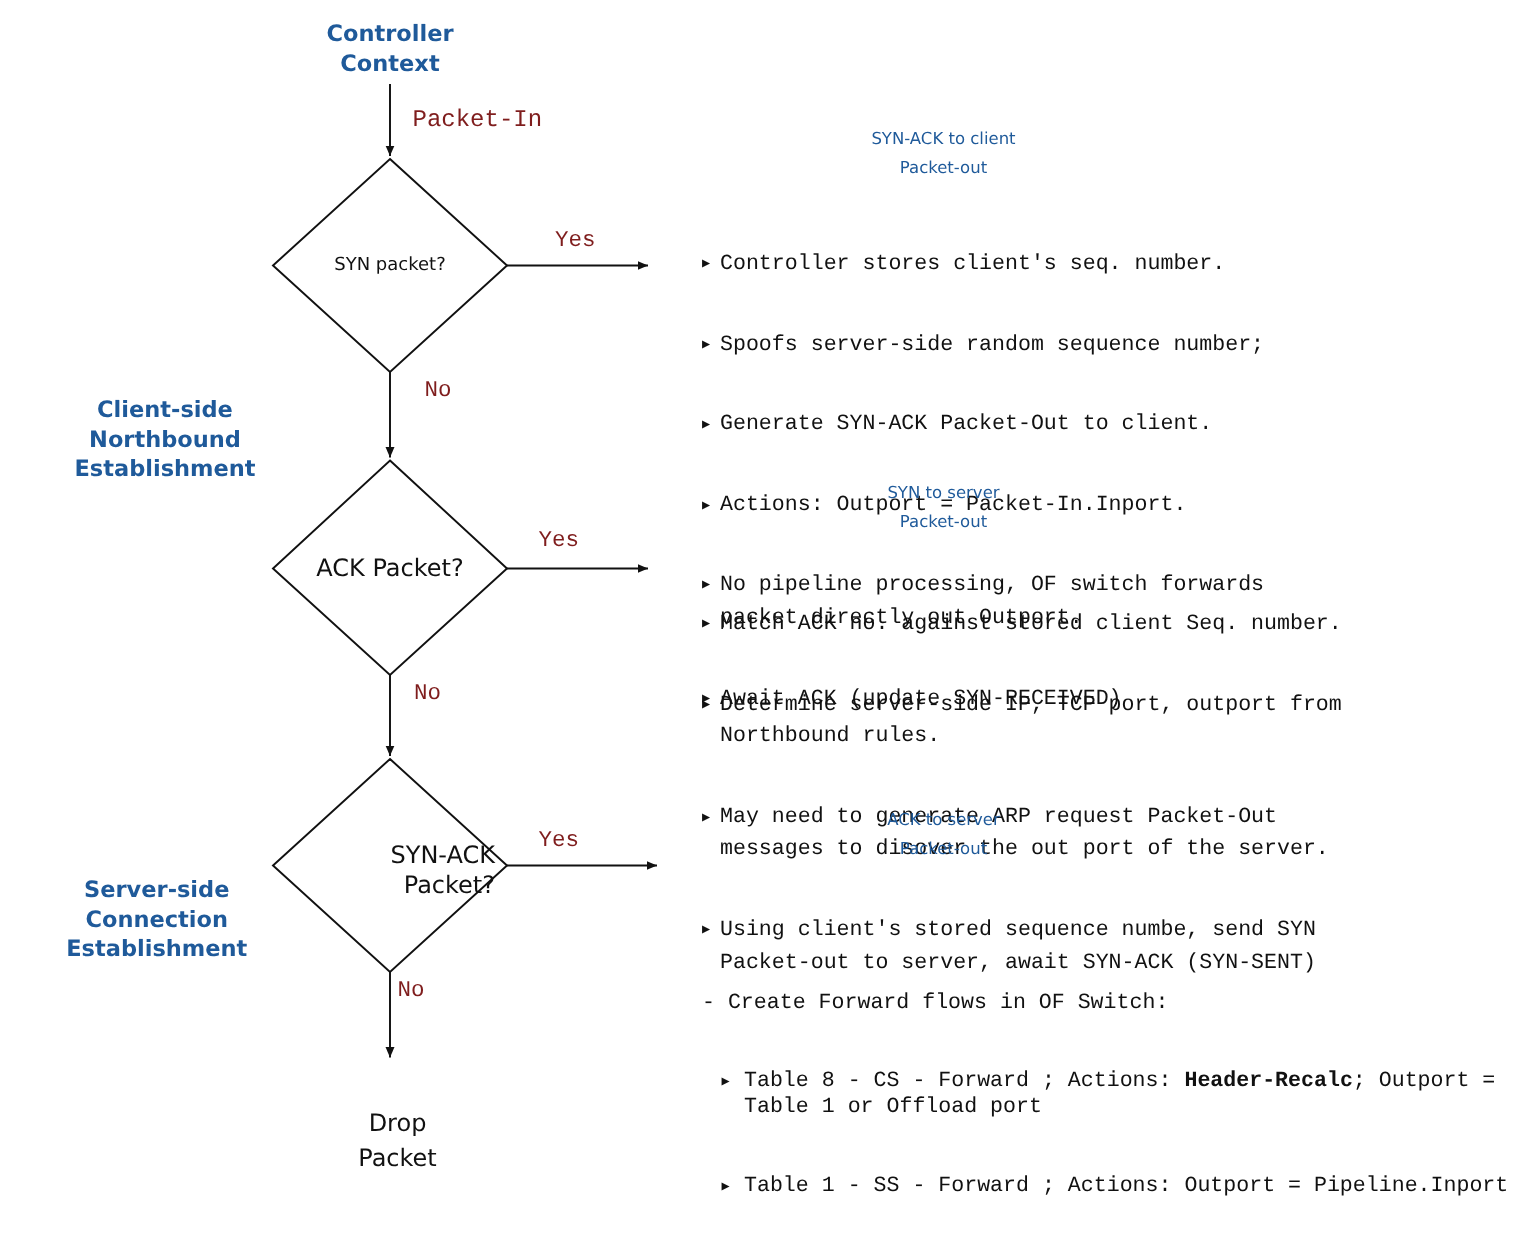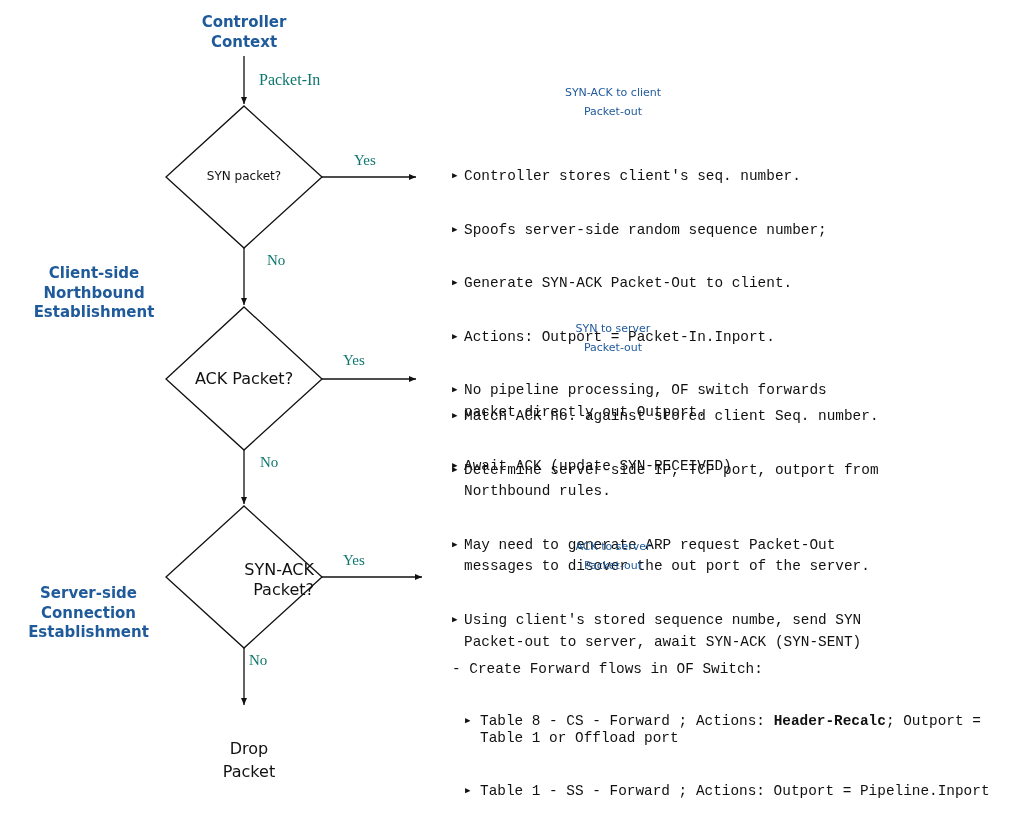--- a/index.html
+++ b/index.html
@@ -1,21 +1,21 @@
 <!DOCTYPE html>
 <html><head>
 <meta charset="utf-8">
 <style>
   html, body { margin: 0; padding: 0; background: #ffffff; }
   body { width: 1024px; height: 830px; position: relative; overflow: hidden; }
-  .canvas { position: absolute; left: 0; top: 0; width: 918px; height: 830px; }
+  .canvas { position: absolute; left: 16px; top: 0; width: 918px; height: 830px; }
   svg.flow { position: absolute; left: 0; top: 0; }
   .blue { color: #1f5a9a; font-family: "DejaVu Sans", sans-serif; font-weight: bold; text-align: center; font-size: 15px; line-height: 19.5px; position: absolute; }
   .sectitle { color: #1f5a9a; font-family: "DejaVu Sans", sans-serif; text-align: center; font-size: 11px; line-height: 19px; position: absolute; width: 240px; }
-  .lbl { position: absolute; font-family: Liberation Serif, serif; font-size: 15px; color: #0f766e; white-space: nowrap; }
+  .lbl { position: absolute; font-family: Liberation Mono, monospace; font-size: 15px; color: #7f1d1d; white-space: nowrap; }
   .dtext { position: absolute; font-family: "DejaVu Sans", sans-serif; font-size: 15px; color: #111; text-align: center; line-height: 20px; width: 140px; }
   .mono { position: absolute; font-family: "Liberation Mono", "DejaVu Sans Mono", monospace; font-size: 14.4px; color: #111; white-space: pre; }
   .bul { position: relative; padding-left: 12px; line-height: 21.6px; }
   .bul .tri { position: absolute; left: 0; top: 0; font-size: 9px; }
   .blk { line-height: 17.4px; }
   .blk .hd { font-weight: normal; margin-top: 32px; }
   .blk .sub { position: relative; padding-left: 28px; }
   .blk .sub .tri { position: absolute; left: 13px; top: 0; font-size: 9px; }
   .blk .gap { height: 17.4px; }
   b { font-weight: bold; }

